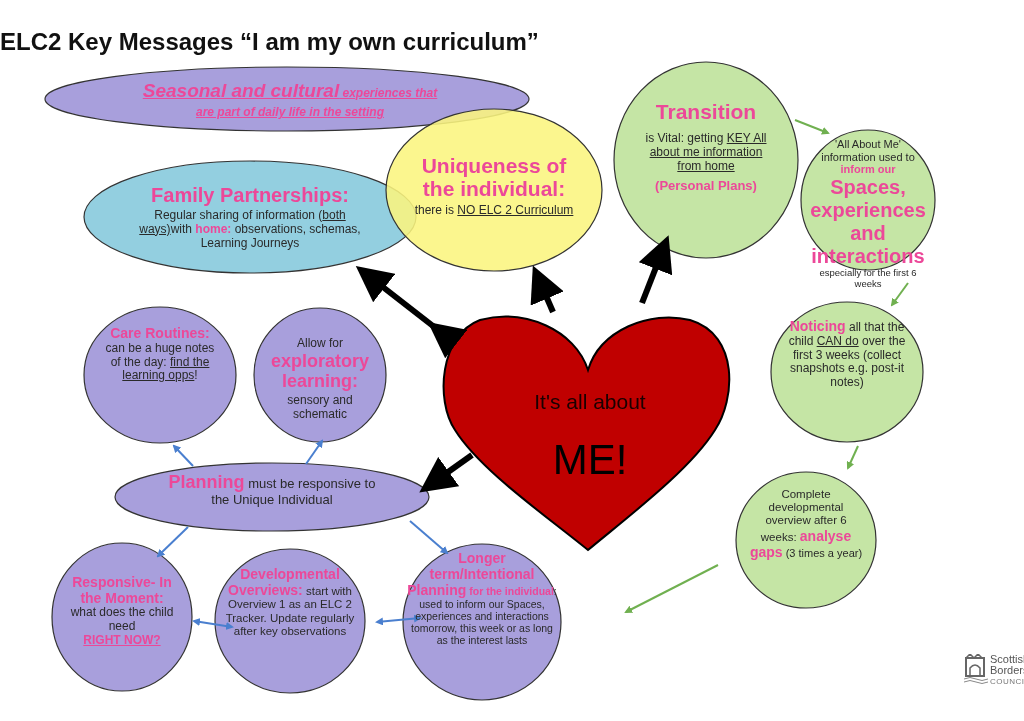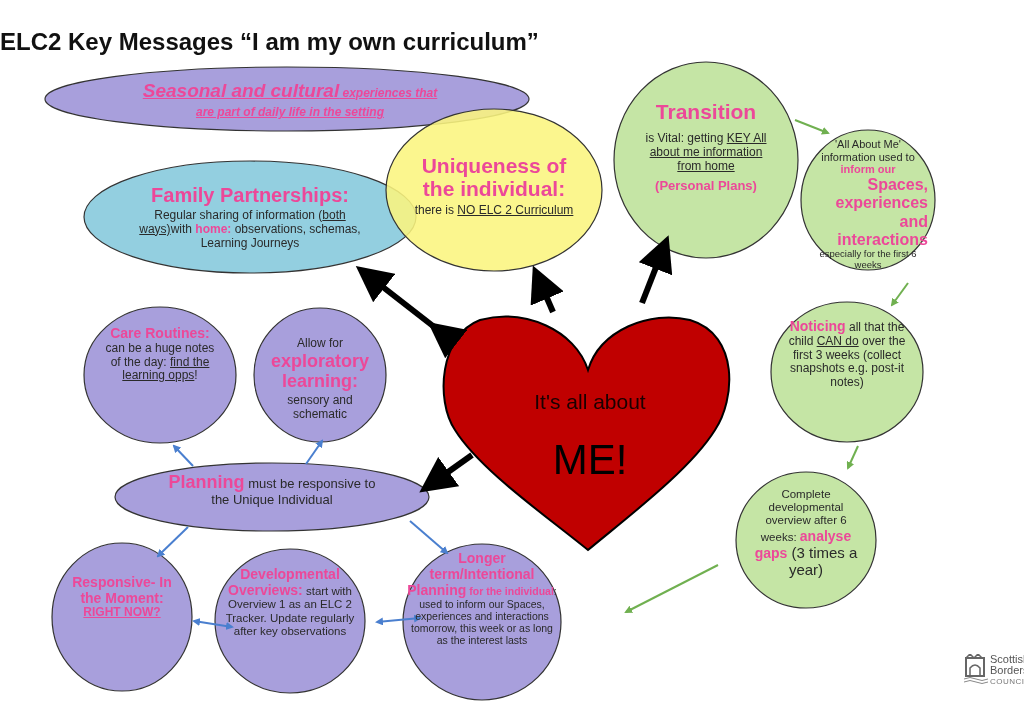--- a/index.html
+++ b/index.html
@@ -96,30 +96,30 @@
 </div>
 
 <div class="t" style="left:638px;top:100px;width:136px;font-size:12px;">
   <div class="b" style="font-size:21px;margin-bottom:8px;">Transition</div>
   <span>is Vital: getting </span><span class="u">KEY All about me information from home</span>
   <div class="b" style="font-size:13px;margin-top:5px;">(Personal Plans)</div>
 </div>
 
 <div class="t" style="left:808px;top:138px;width:120px;font-size:11px;">
   <span>'All About Me' information used to </span><b>inform our</b>
-  <div class="b" style="font-size:16px;line-height:1.15;text-align:right;">Spaces, experiences and interactions</div>
+  <div class="b" style="font-size:20px;line-height:1.15;">Spaces, experiences and interactions</div>
   <div style="font-size:9.5px;">especially for the first 6 weeks</div>
 </div>
 
 <div class="t" style="left:786px;top:318px;width:122px;font-size:12px;">
   <b style="font-size:14px;">Noticing</b><span> all that the child </span><span class="u">CAN do</span><span> over the first 3 weeks (collect snapshots e.g. post-it notes)</span>
 </div>
 
 <div class="t" style="left:748px;top:488px;width:116px;font-size:11.5px;">
-  <span>Complete developmental overview after 6 weeks: </span><b style="font-size:14px;">analyse gaps</b><span style="font-size:15px;"> (3 times a year)</span>
+  <span>Complete developmental overview after 6 weeks: </span><b style="font-size:14px;">analyse gaps</b><span style="font-size:11px;"> (3 times a year)</span>
 </div>
 
 <div class="t" style="left:495px;top:390px;width:190px;color:#1a0000;">
   <div style="font-size:21px;">It's all about</div>
   <div style="font-size:42px;font-weight:normal;margin-top:22px;color:#000;">ME!</div>
 </div>
 
 <div class="t" style="left:100px;top:325px;width:120px;font-size:12px;">
   <b style="font-size:14px;">Care Routines:</b><span> can be a huge notes of the day: </span><span class="u">find the learning opps</span><span>!</span>
 </div>
@@ -129,20 +129,21 @@
   <div class="b" style="font-size:18px;">exploratory learning:</div>
   <div style="margin-top:2px;">sensory and schematic</div>
 </div>
 
 <div class="t" style="left:160px;top:472px;width:224px;font-size:13px;">
   <b style="font-size:18px;">Planning</b><span> must be responsive to the Unique Individual</span>
 </div>
 
 <div class="t" style="left:64px;top:574px;width:116px;font-size:12px;">
   <div class="b" style="font-size:14px;">Responsive- In the Moment:</div>
+  <div>what does the child need</div>
   <div class="u b">RIGHT NOW?</div>
 </div>
 
 <div class="t" style="left:220px;top:566px;width:140px;font-size:11.5px;">
   <b style="font-size:14px;">Developmental Overviews:</b><span> start with Overview 1 as an ELC 2 Tracker. Update regularly after key observations</span>
 </div>
 
 <div class="t" style="left:406px;top:550px;width:152px;font-size:10.5px;">
   <b style="font-size:14px;">Longer term/Intentional Planning</b><b style="font-size:10.5px;"> for the individual</b><span>: used to inform our Spaces, experiences and interactions tomorrow, this week or as long as the interest lasts</span>
 </div>

